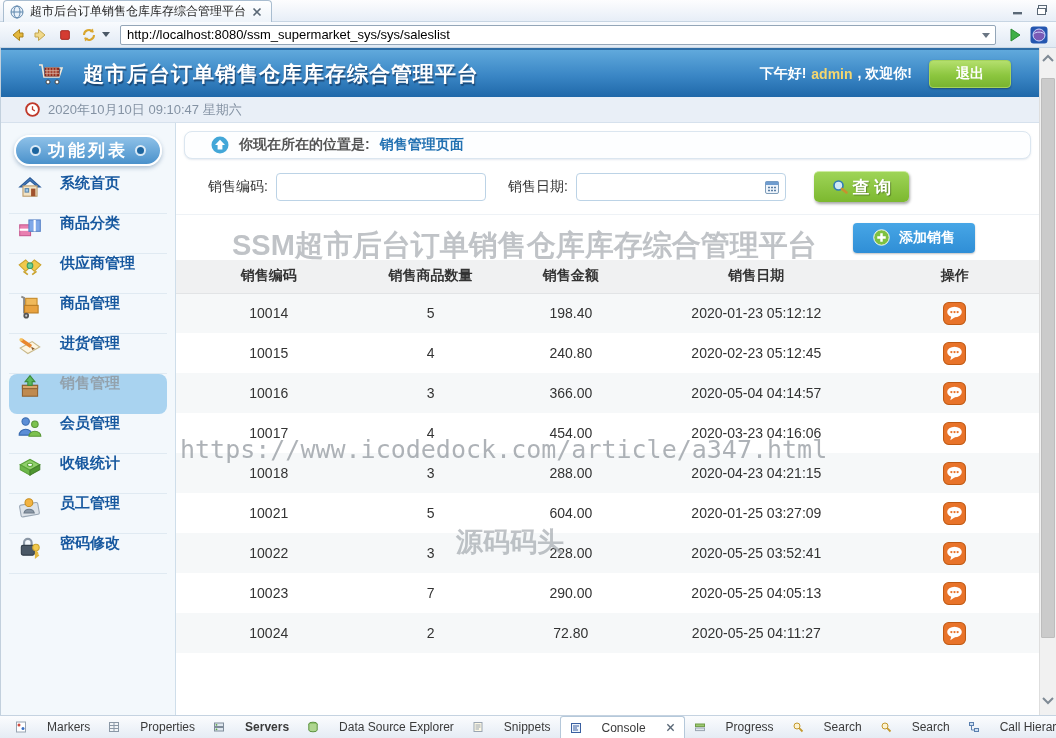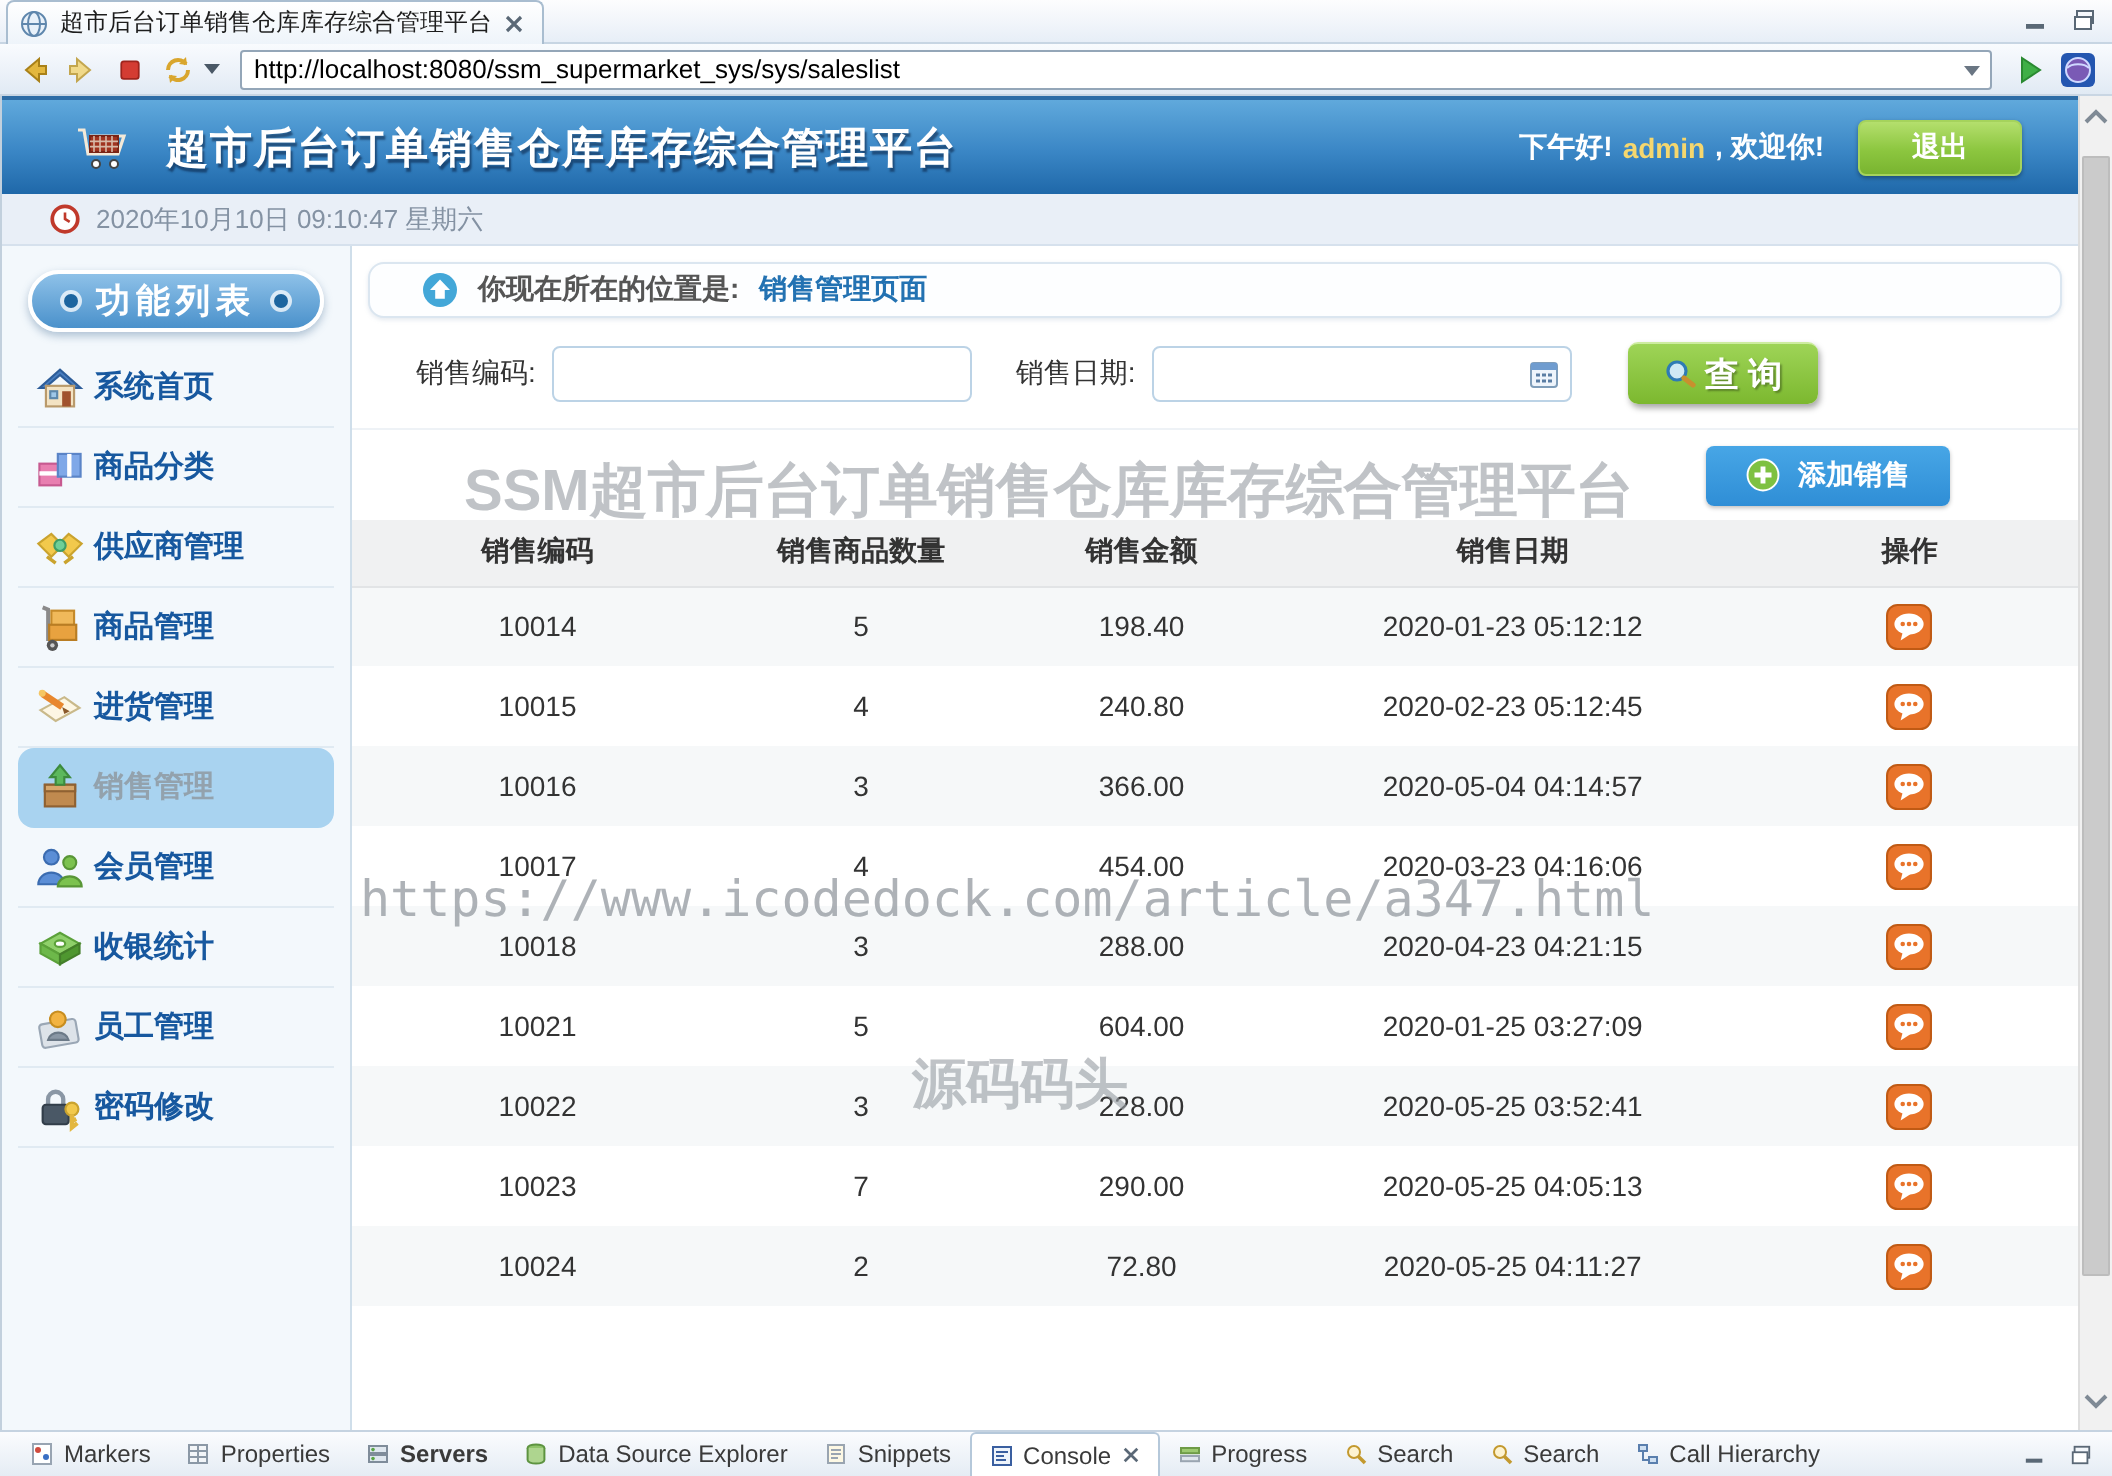--- a/index.html
+++ b/index.html
@@ -48,21 +48,21 @@
   .content-row { display:flex; height:592px; }
 
   
   .sidebar { width:175px; background:#f3f8fc; border-right:1px solid #cfdeea; }
   .func-pill { margin:12px 13px 8px; height:31px; border-radius:16px;
     background:linear-gradient(#8ec1e8,#4a91cb); border:2px solid #fff;
     box-shadow:0 2px 4px rgba(70,110,150,.4); color:#fff; font-size:17px; font-weight:bold; letter-spacing:3px;
     display:flex; align-items:center; justify-content:center; gap:9px; }
   .pill-dot { width:7px; height:7px; border-radius:50%; background:#1d659f; box-shadow:0 0 0 2px rgba(255,255,255,.75); }
   .menu { list-style:none; padding:0 8px; }
-  .menu-item { height:40px; display:flex; align-items:center; gap:4px; padding-left:8px;
+  .menu-item { height:40px; display:flex; gap:17px; padding-left:8px;
     border-bottom:1px solid #e0eaf2; cursor:pointer; }
   .menu-item .mi-label { color:#17589f; font-weight:bold; font-size:15px; }
   .menu-item.selected { background:#a9d3f0; border-radius:8px; border-bottom-color:transparent; }
   .menu-item.selected .mi-label { color:#93a2ad; }
   .mi-icon { width:26px; height:26px; flex:0 0 26px; }
 
   
   .main { flex:1; position:relative; background:#fff; overflow:hidden; }
   .crumb { margin:8px 8px 0; height:28px; border:1px solid #dbe6f0; border-radius:8px; background:#fdfeff;
     box-shadow:0 1px 2px rgba(150,170,195,.25); display:flex; align-items:center; gap:10px; padding-left:26px; }
@@ -103,21 +103,21 @@
   
   .vscroll { position:absolute; right:0; top:48px; width:17px; height:667px; background:#f1f1f1; border-left:1px solid #dedede; }
   .vs-up { position:absolute; top:6px; left:2px; cursor:pointer; }
   .vs-thumb { position:absolute; left:1px; top:30px; width:14px; height:560px; background:#cbcbcb; border:1px solid #bdbdbd; border-radius:1px; cursor:grab; }
   .vs-down { position:absolute; bottom:10px; left:2px; cursor:pointer; }
 
   
   .bottom-bar { position:absolute; left:0; top:715px; width:1056px; height:23px;
     background:linear-gradient(#fbfcfe,#e5ecf4); border-top:1px solid #c5d3e1;
     display:flex; align-items:flex-end; padding-left:6px; }
-  .btab { display:flex; align-items:center; gap:5px; height:22px; padding:0 9px; font-size:12px; color:#3a3a3a; cursor:pointer; white-space:nowrap; }
+  .btab { display:flex; align-items:center; gap:20px; height:22px; padding:0 9px; font-size:12px; color:#3a3a3a; cursor:pointer; white-space:nowrap; }
   .btab.bold .bt-label { font-weight:bold; }
   .btab.active { background:#fff; border:1px solid #b5c8da; border-bottom:none; border-radius:3px 3px 0 0; }
   .bb-right { margin-left:auto; margin-right:10px; display:flex; gap:12px; align-items:center; height:22px; }
 </style>
 </head>
 <body>
 
 <div class="ide-tabbar">
   <div class="ide-tab">
     <span>

